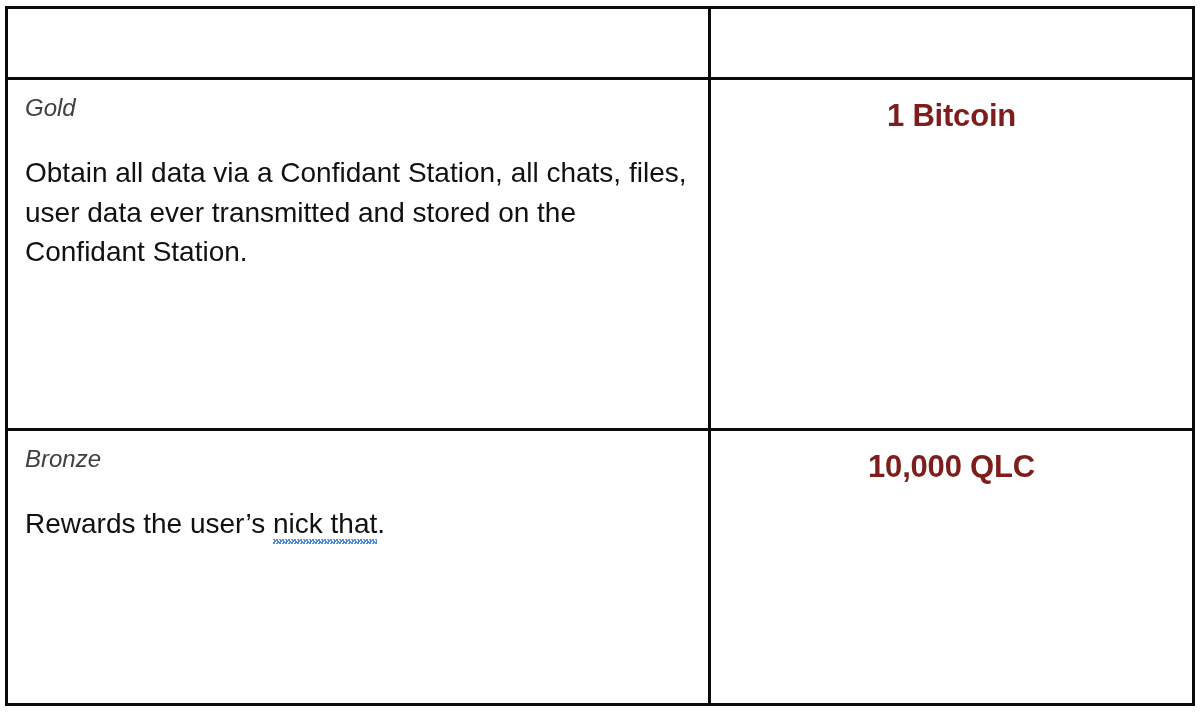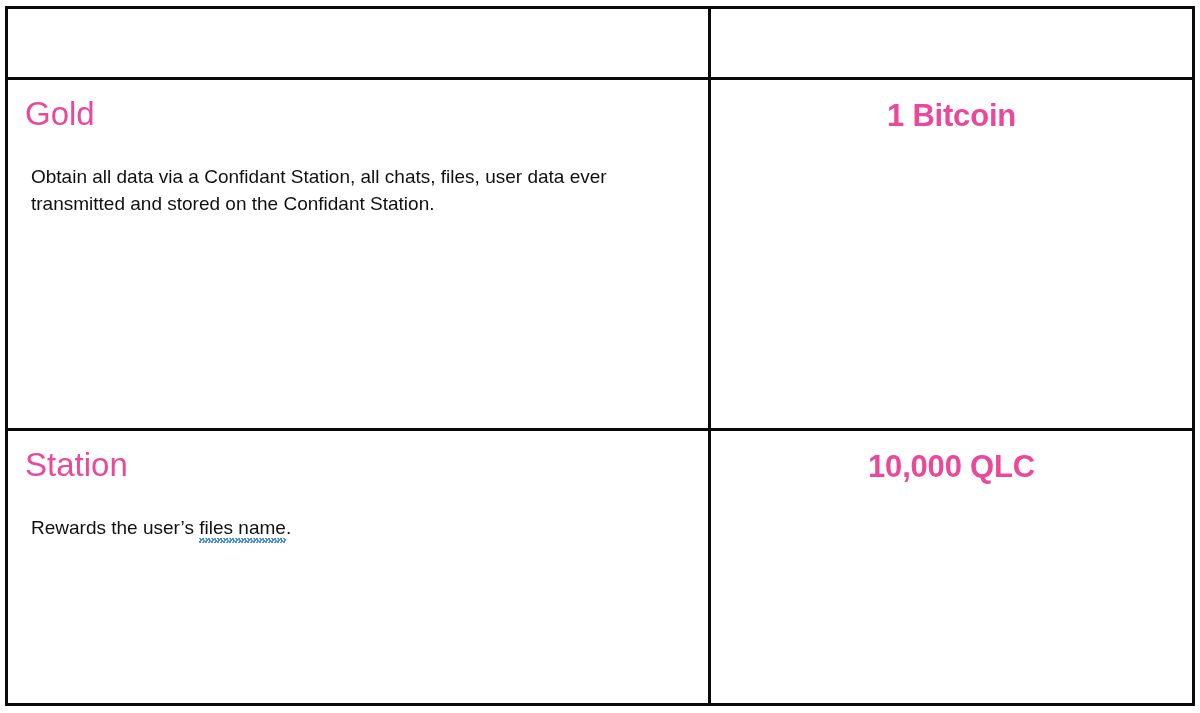--- a/index.html
+++ b/index.html
@@ -67,42 +67,43 @@
   td.vuln-cell {
     padding: 14px 18px 16px 17px;
   }
   td.reward-cell {
     padding: 18px 12px 16px 12px;
     text-align: center;
   }
 
   .tier-name {
     display: block;
-    font-size: 33px;
+    font-size: 24px;
     font-weight: normal;
-    color: #ec4899;
+    color: #404040;
     line-height: 1.2;
     margin: 0 0 30px 0;
     white-space: nowrap;
+    font-style: italic;
   }
 
   .tier-desc {
     display: block;
-    font-size: 19px;
+    font-size: 28px;
     font-weight: normal;
     color: #111111;
     line-height: 1.42;
-    margin: 6px;
+    margin: 0;
   }
 
   .reward-value {
     display: block;
     font-size: 31px;
     font-weight: bold;
-    color: #ec4899;
+    color: #7f1d1d;
     line-height: 1.15;
     letter-spacing: -0.2px;
   }
 
   
   tr.row-gold td    { height: 225px; }
   tr.row-silver td  { height: 200px; }
   tr.row-bronze td  { height: 168px; }
 
   
@@ -164,22 +165,22 @@
           <span class="tier-desc">Obtain all data via a Confidant Station, all chats, files, user data ever transmitted and stored on the Confidant Station.</span>
         </td>
         <td class="reward-cell">
           <span class="reward-value">1 Bitcoin</span>
         </td>
       </tr>
 
 
       <tr class="row-bronze">
         <td class="vuln-cell">
-          <span class="tier-name">Station</span>
-          <span class="tier-desc"><span>Rewards the user’s </span><span class="spellcheck">files name</span><span>.</span></span>
+          <span class="tier-name">Bronze</span>
+          <span class="tier-desc"><span>Rewards the user’s </span><span class="spellcheck">nick that</span><span>.</span></span>
         </td>
         <td class="reward-cell">
           <span class="reward-value">10,000 QLC</span>
         </td>
       </tr>
 
     </tbody>
   </table>
 
 </div>

